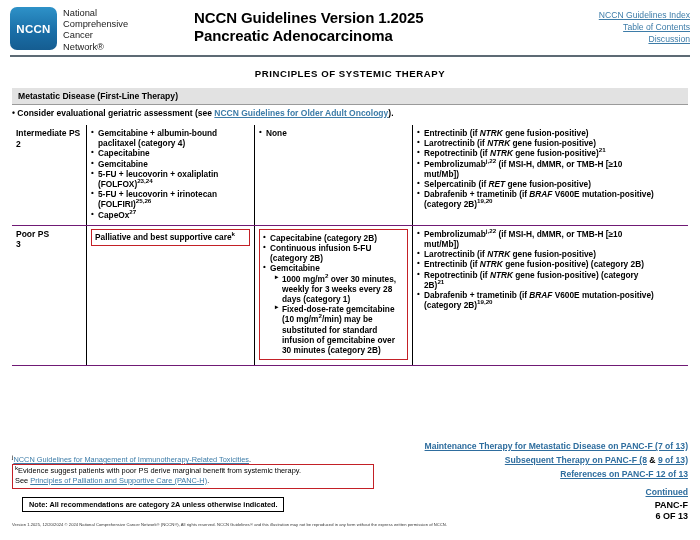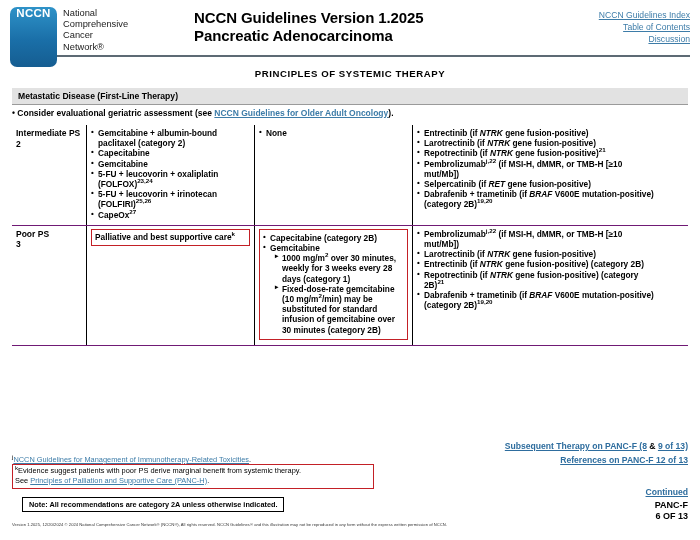--- a/index.html
+++ b/index.html
@@ -7,23 +7,23 @@
     width:700px;height:540px;background:#ffffff;
     font-family:"Liberation Sans",sans-serif;color:#000;
     position:relative;overflow:hidden;
   }
   .page{position:relative;width:700px;height:540px;}
 
   
   .header{display:flex;align-items:flex-start;padding:7px 10px 0 10px;height:52px;box-sizing:border-box;}
   .logo-block{display:flex;align-items:flex-start;width:180px;flex:0 0 180px;}
   .logo-mark{
-    width:47px;height:60px;border-radius:7px;flex:0 0 47px;
+    width:47px;height:43px;border-radius:7px;flex:0 0 47px;
     background:linear-gradient(180deg,#2e92c8 0%,#1a6fa8 55%,#155d91 100%);
-    display:flex;justify-content:center;
+    display:flex;align-items:center;justify-content:center;
   }
   .logo-mark span{color:#fff;font-size:11.5px;font-weight:bold;letter-spacing:.3px;}
   .logo-text{margin-left:6px;font-size:9.3px;line-height:1.21;color:#222;padding-top:1px;}
   .title-block{flex:1 1 auto;padding-left:4px;padding-top:2px;}
   .title-line{font-size:15px;font-weight:bold;line-height:1.22;letter-spacing:-.1px;}
   .hdr-links{width:175px;flex:0 0 175px;text-align:right;padding-top:3px;}
   .hdr-links a{
     display:block;color:#3d7ca8;font-size:8.6px;line-height:1.38;
     text-decoration:underline;
   }
@@ -120,21 +120,21 @@
 
   <div class="tbl">
 
     <div class="trow">
       <div class="cell c0">
         <div class="rowlabel">Intermediate PS</div>
         <div class="rowlabel">2</div>
       </div>
       <div class="cell c1 sep">
         <ul class="items">
-          <li>Gemcitabine + albumin-bound paclitaxel (category 2)</li>
+          <li>Gemcitabine + albumin-bound paclitaxel (category 4)</li>
           <li>Capecitabine</li>
           <li>Gemcitabine</li>
           <li>5-FU + leucovorin + oxaliplatin (FOLFOX)<sup>23,24</sup></li>
           <li>5-FU + leucovorin + irinotecan (FOLFIRI)<sup>25,26</sup></li>
           <li>CapeOx<sup>27</sup></li>
         </ul>
       </div>
       <div class="cell c2 sep">
         <ul class="items">
           <li>None</li>
@@ -159,20 +159,21 @@
       </div>
       <div class="cell c1 sep">
         <div class="redbox">
           <span style="font-weight:bold;">Palliative and best supportive care<sup>k</sup></span>
         </div>
       </div>
       <div class="cell c2 sep">
         <div class="redbox-mid">
           <ul class="items">
             <li>Capecitabine (category 2B)</li>
+            <li>Continuous infusion 5-FU (category 2B)</li>
             <li>Gemcitabine
               <ul class="sub">
                 <li>1000 mg/m<sup>2</sup> over 30 minutes, weekly for 3 weeks every 28 days (category 1)</li>
                 <li>Fixed-dose-rate gemcitabine (10 mg/m<sup>2</sup>/min) may be substituted for standard infusion of gemcitabine over 30 minutes (category 2B)</li>
               </ul>
             </li>
           </ul>
         </div>
       </div>
       <div class="cell c3 sep">
@@ -191,20 +192,21 @@
     <sup>j</sup><a href="#">NCCN Guidelines for Management of Immunotherapy-Related Toxicities</a><span>.</span>
   </div>
   <div class="fn fn-k">
     <sup>k</sup><span>Evidence suggest patients with poor PS derive marginal benefit from systemic therapy.</span><br>
     <span>See </span><a href="#">Principles of Palliation and Supportive Care (PANC-H)</a><span>.</span>
   </div>
 
   <div class="note-box">Note: All recommendations are category 2A unless otherwise indicated.</div>
 
   <div class="flinks">
+    <div><a href="#">Maintenance Therapy for Metastatic Disease on PANC-F (7 of 13)</a></div>
     <div><a href="#">Subsequent Therapy on PANC-F (8</a><span class="amp"> &amp; </span><a href="#">9 of 13)</a></div>
     <div><a href="#">References on PANC-F 12 of 13</a></div>
   </div>
 
   <div class="continued">
     <a href="#">Continued</a>
   </div>
   <div class="pageid">
     <div>PANC-F</div>
     <div>6 OF 13</div>

